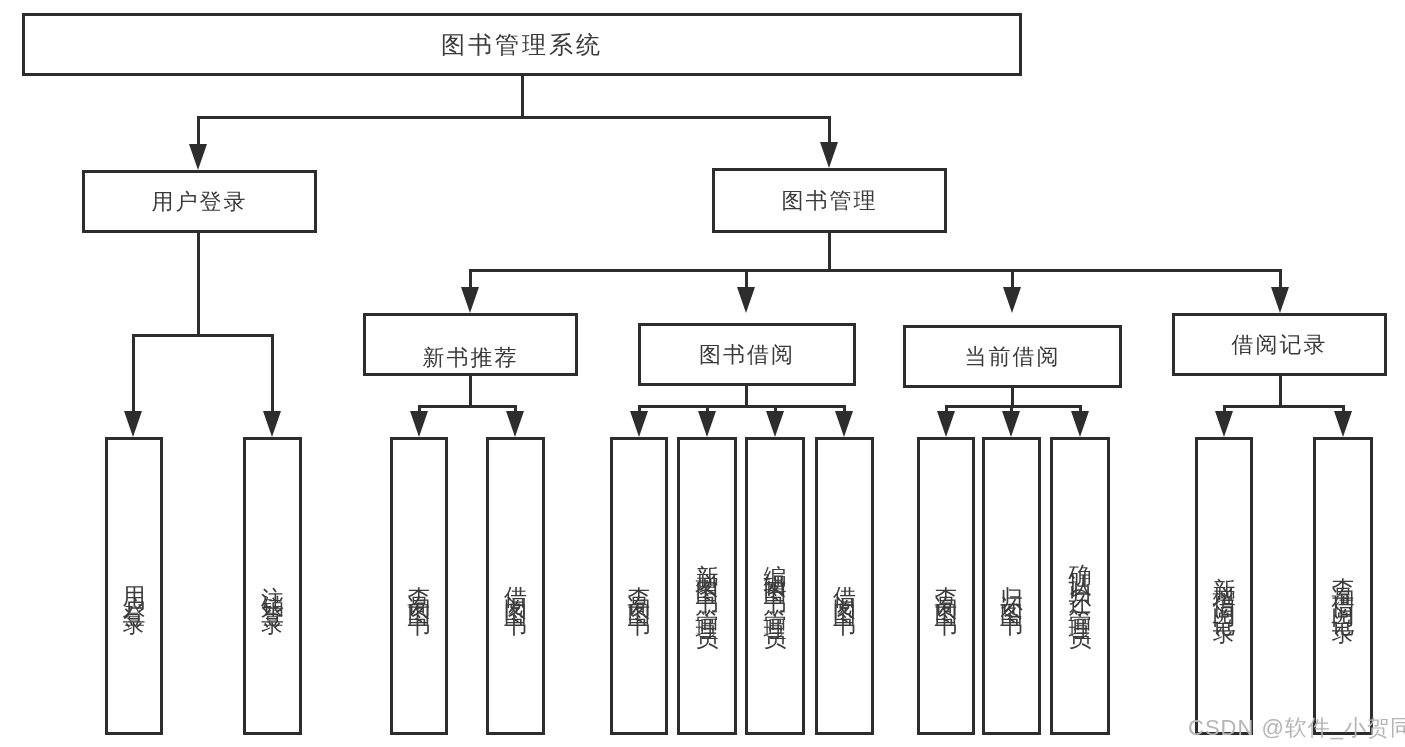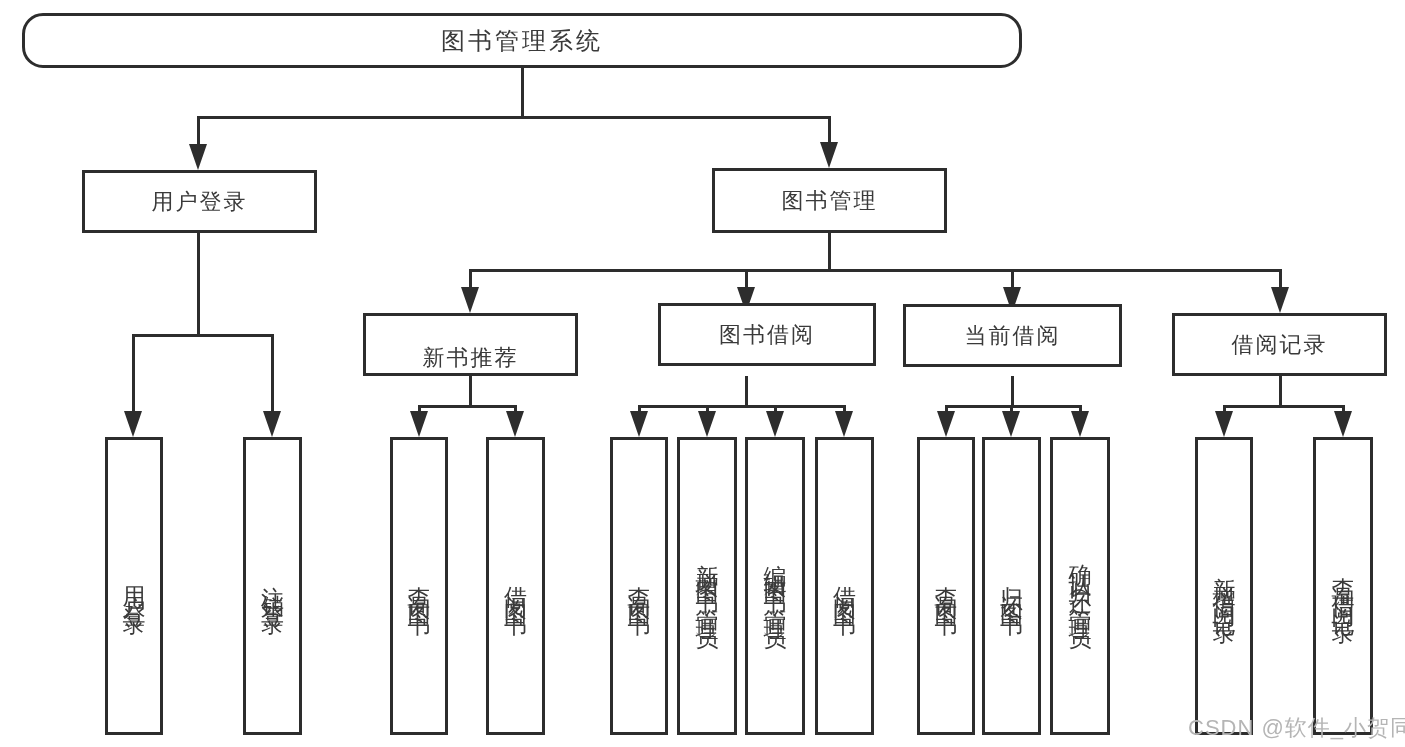--- a/index.html
+++ b/index.html
@@ -57,36 +57,36 @@
     color:var(--watermark);
     z-index:5;
     white-space:nowrap;
   }
 </style>
 </head>
 <body>
 
 <div id="canvas" data-name="org-chart">
   <div id="layer" data-name="diagram-layer">
-      <div class="node" data-name="node-root" style="left: 22px; top: 13px; width: 1000px; height: 55px; border-radius: 21px;">
+      <div class="node" data-name="node-root" style="left: 22px; top: 13px; width: 1000px; height: 63px;">
         <span class="label" data-name="node-label">图书管理系统</span>
       </div>
       <div class="node" data-name="node-user-login" style="left: 82px; top: 170px; width: 235px; height: 63px;">
         <span class="label" data-name="node-label">用户登录</span>
       </div>
       <div class="node" data-name="node-book-management" style="left: 712px; top: 168px; width: 235px; height: 65px; text-align: center;">
         <span class="label" data-name="node-label">图书管理</span>
       </div>
       <div class="node" data-name="node-new-book-recommendation" style="left: 363px; top: 313px; width: 215px; height: 63px; align-items: flex-end;">
         <span class="label" data-name="node-label">新书推荐</span>
       </div>
-      <div class="node" data-name="node-book-borrowing" style="left: 638px; top: 303px; width: 218px; height: 63px; margin-left: 20px;">
+      <div class="node" data-name="node-book-borrowing" style="left: 638px; top: 323px; width: 218px; height: 63px;">
         <span class="label" data-name="node-label">图书借阅</span>
       </div>
-      <div class="node" data-name="node-current-borrowing" style="left: 903px; top: 304px; width: 219px; height: 63px;">
+      <div class="node" data-name="node-current-borrowing" style="left: 903px; top: 325px; width: 219px; height: 63px;">
         <span class="label" data-name="node-label">当前借阅</span>
       </div>
       <div class="node" data-name="node-borrowing-records" style="left: 1172px; top: 313px; width: 215px; height: 63px;">
         <span class="label" data-name="node-label">借阅记录</span>
       </div>
       <div class="node vertical" data-name="node-leaf-user-login" style="left: 105px; top: 437px; width: 58px; height: 298px;">
         <span class="label" data-name="node-label">用户登录</span>
       </div>
       <div class="node vertical" data-name="node-leaf-logout" style="left: 243px; top: 437px; width: 59px; height: 298px;">
         <span class="label" data-name="node-label">注销登录</span>

